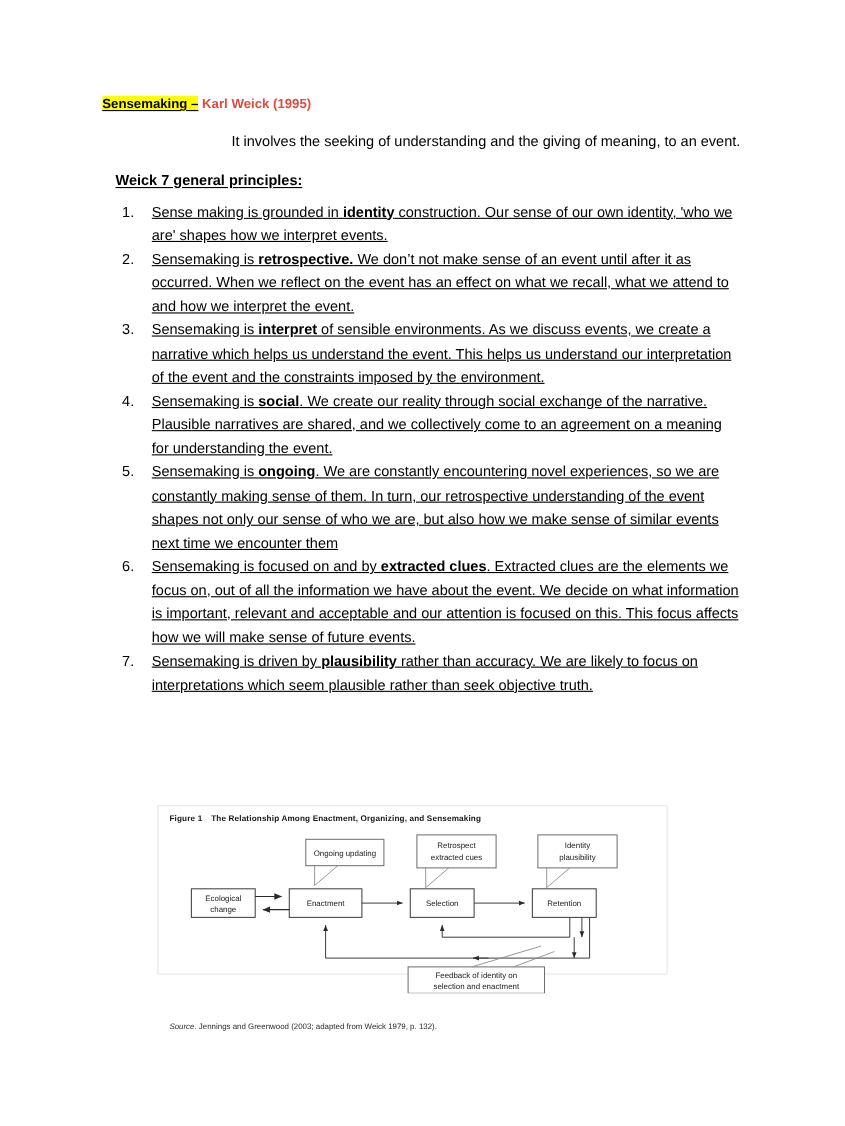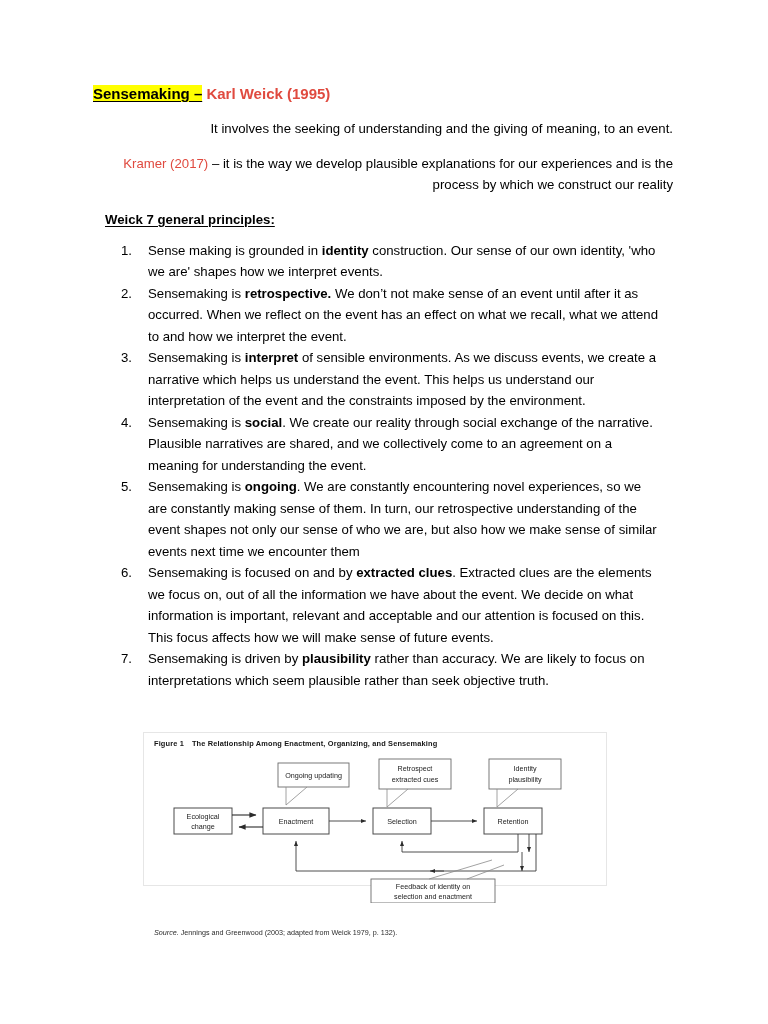--- a/index.html
+++ b/index.html
@@ -24,21 +24,21 @@
   }
   .content {
     position: absolute;
     left: 93px;
     top: 85px;
     width: 580px;
   }
 
   
   .doc-title {
-    font-size: 15px;
+    font-size: 12px;
     line-height: 18px;
     margin: 0 0 15px 0;
     white-space: nowrap;
   }
   .hl {
     background: #ffff00;
     font-weight: bold;
     text-decoration: underline;
     text-underline-offset: 2px;
   }
@@ -58,24 +58,25 @@
     font-size: 13.2px;
     line-height: 21px;
     font-weight: bold;
     text-decoration: underline;
     text-underline-offset: 2px;
     margin: 0 0 8px 12px;
   }
 
   
   ol.principles {
-    margin: 10px;
+    margin: 0;
     padding: 0 0 0 0;
     list-style: none;
     counter-reset: pitem;
+    text-decoration: underline;
   }
   ol.principles > li {
     counter-increment: pitem;
     position: relative;
     font-size: 13.2px;
     line-height: 21.5px;
     padding-left: 45px;
     margin: 0 0 0 0;
   }
   ol.principles > li::before {
@@ -166,21 +167,20 @@
 <div class="page">
 
   <div class="content">
 
     <h1 class="doc-title"><span class="hl">Sensemaking –</span><span class="red"> Karl Weick (1995)</span></h1>
 
     <p class="para">It involves the seeking of understanding and the giving of meaning, to an event.</p>
 
 
 
-    <p class="para"><span class="red-u">Kramer (2017)</span><span> – it is the way we develop plausible explanations for our experiences and is the process by which we construct our reality</span></p>
 
     <div class="subhead">Weick 7 general principles:</div>
 
     <ol class="principles">
       <li><span>Sense making is grounded in </span><b>identity</b><span> construction. Our sense of our own identity, 'who we are' shapes how we interpret events.</span></li>
       <li><span>Sensemaking is </span><b>retrospective.</b><span> We don’t not make sense of an event until after it as occurred. When we reflect on the event has an effect on what we recall, what we attend to and how we interpret the event.</span></li>
       <li><span>Sensemaking is </span><b>interpret</b><span> of sensible environments. As we discuss events, we create a narrative which helps us understand the event. This helps us understand our interpretation of the event and the constraints imposed by the environment.</span></li>
       <li><span>Sensemaking is </span><b>social</b><span>. We create our reality through social exchange of the narrative. Plausible narratives are shared, and we collectively come to an agreement on a meaning for understanding the event.</span></li>
       <li><span>Sensemaking is </span><b>ongoing</b><span>. We are constantly encountering novel experiences, so we are constantly making sense of them. In turn, our retrospective understanding of the event shapes not only our sense of who we are, but also how we make sense of similar events next time we encounter them</span></li>
       <li><span>Sensemaking is focused on and by </span><b>extracted clues</b><span>. Extracted clues are the elements we focus on, out of all the information we have about the event. We decide on what information is important, relevant and acceptable and our attention is focused on this. This focus affects how we will make sense of future events.</span></li>

